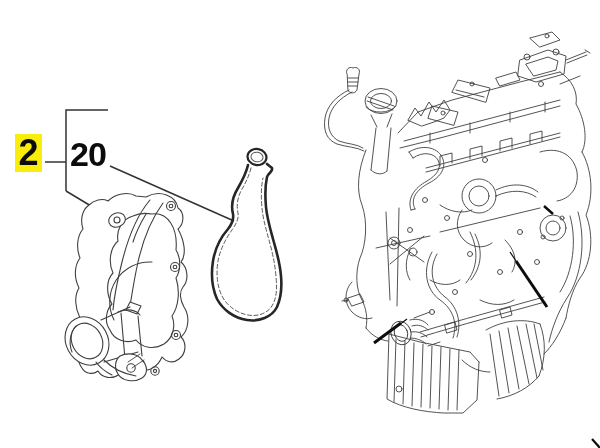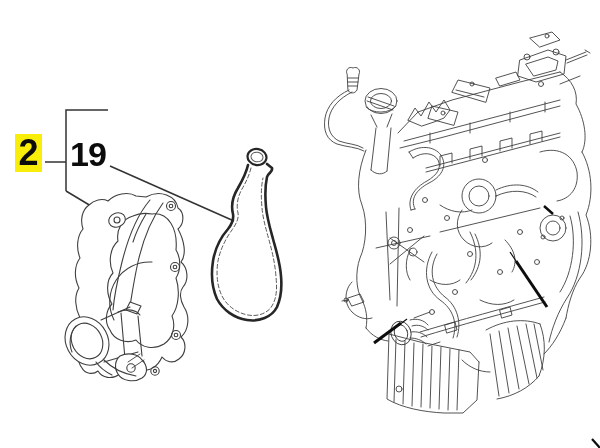--- a/index.html
+++ b/index.html
@@ -239,14 +239,14 @@
       <path stroke-width="1.2" d="M 399,325 L 407,319"></path>
       <path stroke-width="3" d="M 516,261 L 547,307"></path>
       <path stroke-width="1.2" d="M 510,252 L 516,261"></path>
       <path stroke-width="2.4" d="M 544,206 L 553,214"></path>
       <path stroke-width="2.2" d="M 592,439 L 600,448"></path>
     </g>
   </svg>
 
   <div class="callout callout-badge" style="background: rgb(248, 238, 10);">2</div>
 
-  <div class="callout callout-plain">19</div>
+  <div class="callout callout-plain">20</div>
 </div>
 
 </body></html>

